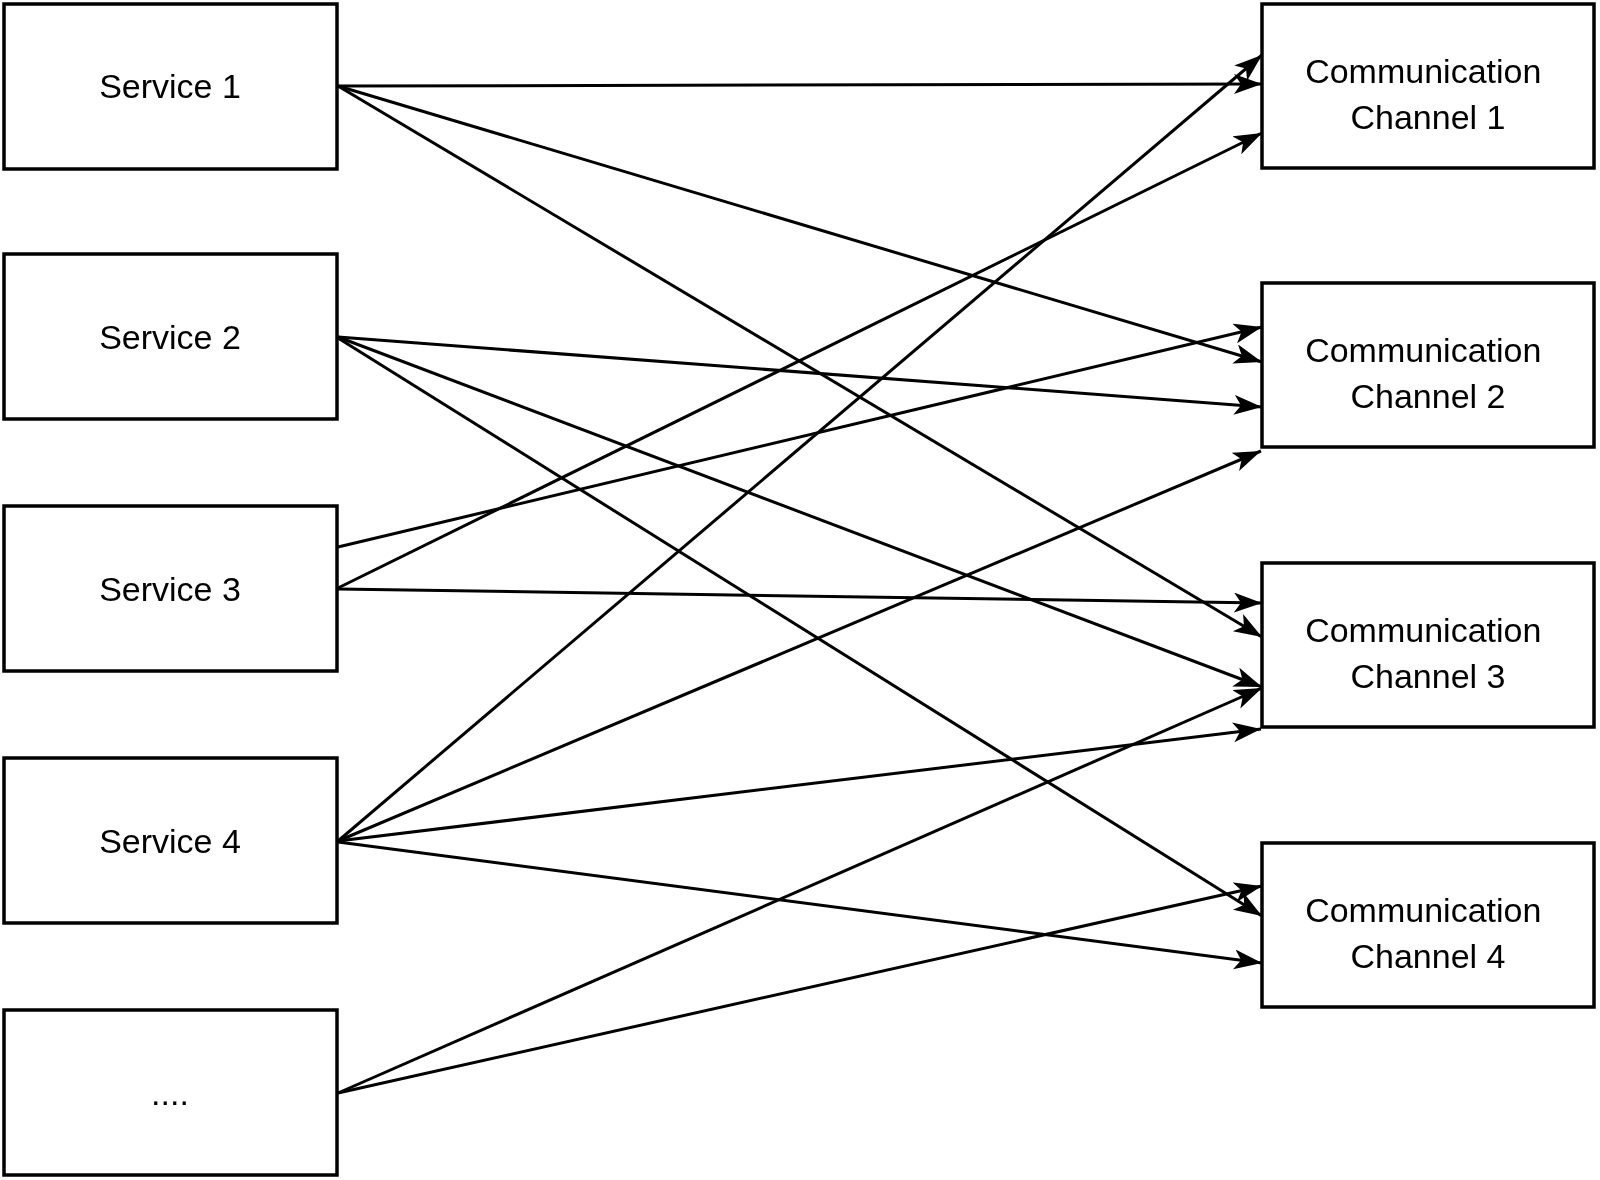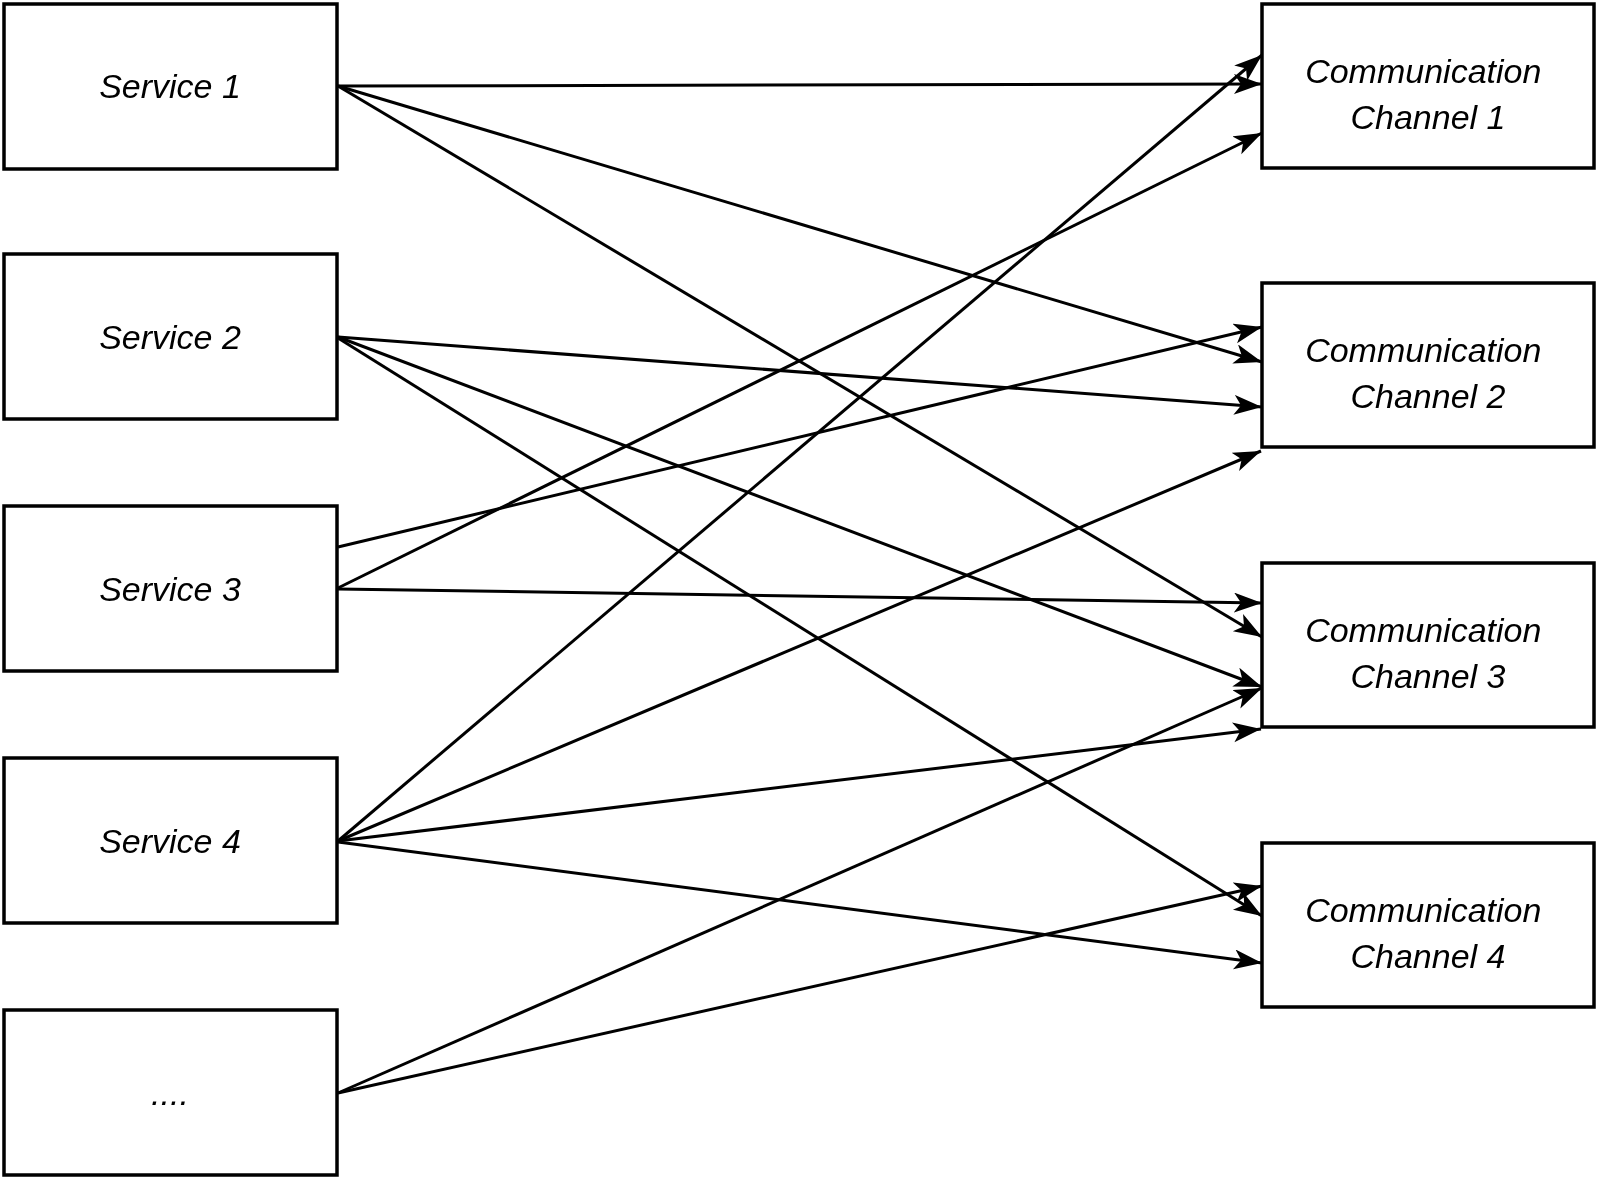--- a/index.html
+++ b/index.html
@@ -8,21 +8,20 @@
     background: #ffffff;
     width: 1600px;
     height: 1180px;
     overflow: hidden;
     font-family: "Liberation Sans", sans-serif;
   }
   #diagram-root {
     position: relative;
     width: 1600px;
     height: 1180px;
-    font-style: italic;
   }
   svg { display: block; }
   .node-box {
     fill: #ffffff;
     stroke: #000000;
     stroke-width: 3.5;
   }
   .node-label {
     font-family: "Liberation Sans", sans-serif;
     font-size: 34px;

